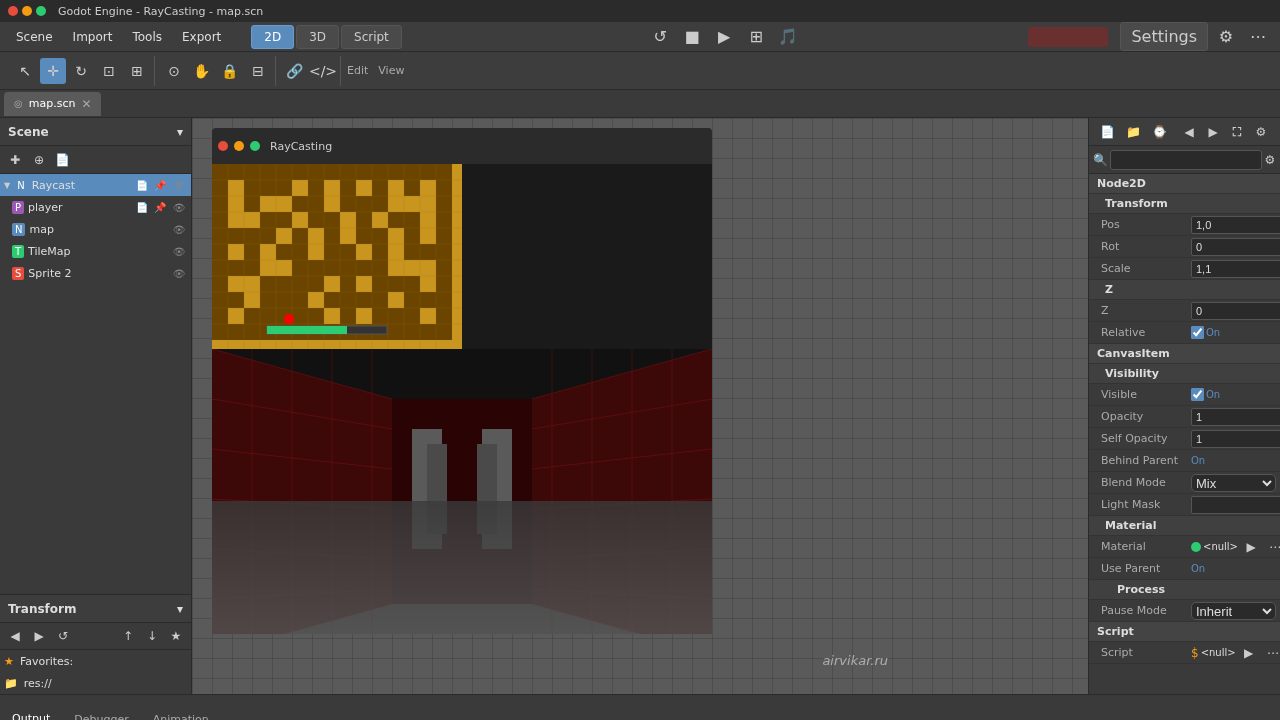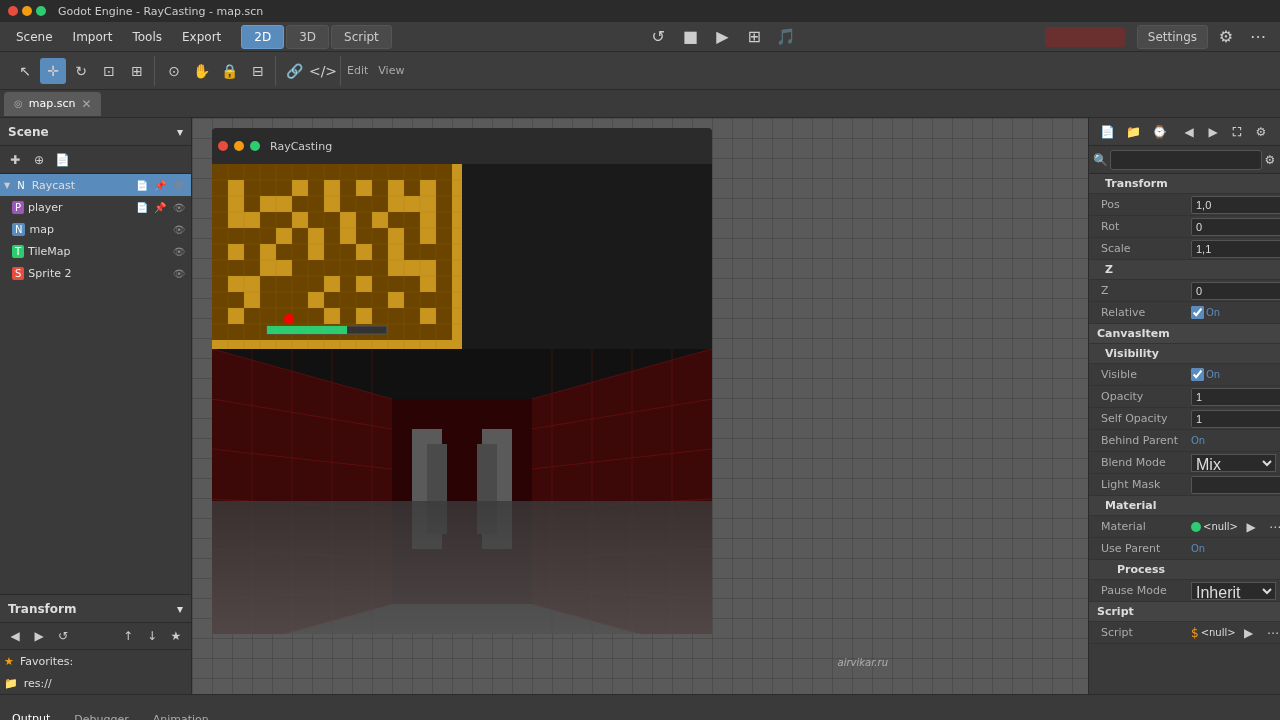--- a/index.html
+++ b/index.html
@@ -80,21 +80,21 @@
       font-size: 14px;
       border: none;
       background: transparent;
     }
     .toolbar-btn.active { background: #5a8bbd; }
     
     
     .view-btns {
       display: flex;
       gap: 2px;
-      margin: 0 8px;
+      margin: 0 18px;
     }
     .view-btn {
       padding: 4px 12px;
       background: #4a4a4a;
       border: 1px solid #555;
       border-radius: 3px;
       cursor: pointer;
       color: #ccc;
       font-size: 12px;
     }
@@ -117,21 +117,21 @@
       font-size: 16px;
       border-radius: 3px;
     }
     .settings-btn {
       padding: 4px 10px;
       background: #4a4a4a;
       border: 1px solid #555;
       border-radius: 3px;
       cursor: pointer;
       color: #ccc;
-      font-size: 12px;
+      font-size: 16px;
     }
 
     
     .tabbar {
       background: #3a3a3a;
       height: 28px;
       display: flex;
       align-items: center;
       border-bottom: 1px solid #2a2a2a;
       padding: 0 4px;
@@ -355,23 +355,23 @@
       font-size: 11px;
       padding: 0 4px;
       min-width: 0;
     }
     .prop-checkbox { accent-color: #5a8bbd; }
     .prop-dropdown {
       flex: 1;
       height: 18px;
       background: #2a2a2a;
       border: 1px solid #555;
-      border-radius: 0;
+      border-radius: 5px;
       color: #ddd;
-      font-size: 16px;
+      font-size: 13px;
     }
     .prop-on { color: #5a8bbd; font-size: 10px; }
     .prop-dot-green { width: 10px; height: 10px; border-radius: 50%; background: #2ecc71; }
 
     
     .bottom-panel {
       height: 26px;
       background: #3a3a3a;
       border-top: 1px solid #2a2a2a;
       display: flex;
@@ -387,21 +387,21 @@
       margin-top: 24px;
     }
     .bottom-tab.active { color: #fff; border-bottom: 2px solid #5a8bbd; }
 
     
     .watermark {
       position: absolute;
       bottom: 26px;
       right: 200px;
       color: rgba(255,255,255,0.5);
-      font-size: 10px;
+      font-size: 13px;
       font-style: italic;
       margin-left: 32px;
     }
 
     
     ::-webkit-scrollbar { width: 6px; }
     ::-webkit-scrollbar-track { background: #2a2a2a; }
     ::-webkit-scrollbar-thumb { background: #666; border-radius: 3px; }
 
     
@@ -850,20 +850,23 @@
         <div class="inspector-icon">⚙</div>
       </div>
     </div>
 
     <div style="height:28px;display:flex;align-items:center;padding:0 4px;gap:2px;border-bottom:1px solid #2a2a2a;background:#3a3a3a;">
       <div class="inspector-icon">🔍</div>
       <input class="inspector-search" placeholder="" style="">
       <div class="inspector-icon">⚙</div>
     </div>
 
+    <div class="section-header">
+      <span>Node2D</span>
+    </div>
 
     <div class="section-header" style="padding-left:16px;background:#404040;">
       <span>Transform</span>
     </div>
     <div class="prop-row">
       <span class="prop-label">Pos</span>
       <div class="prop-value">
         <input class="prop-input" value="1,0" style="">
       </div>
     </div>

